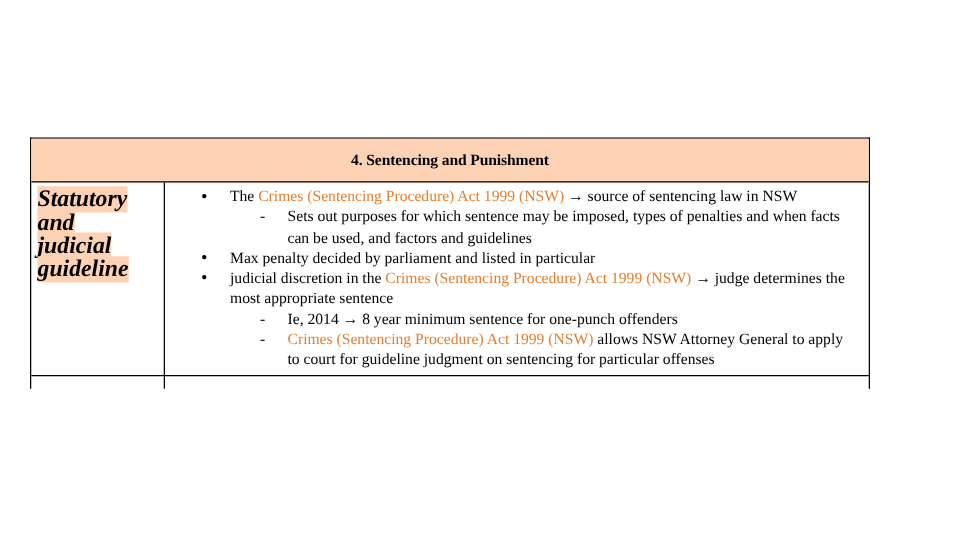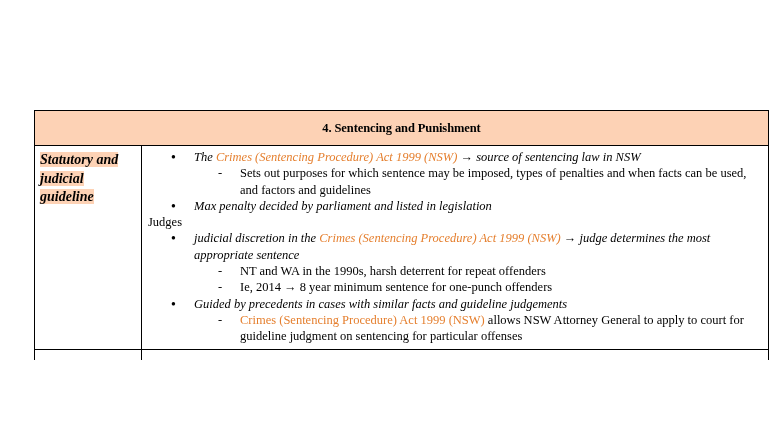--- a/index.html
+++ b/index.html
@@ -1,30 +1,30 @@
 <!DOCTYPE html>
 <html><head>
 <meta charset="utf-8">
 <style>
   html, body { margin: 0; padding: 0; background: #ffffff; }
   body { width: 784px; height: 441px; overflow: hidden; position: relative;
          font-family: "Liberation Serif", "DejaVu Serif", serif; color: #000; }
-  .tbl { position: absolute; left: 34px; top: 110px; width: 735px;
+  .tbl { position: absolute; left: 24px; top: 110px; width: 672px;
          border: 1.5px solid #000; border-bottom: none; box-sizing: border-box; }
   .hdr { height: 34px; background: #fdd2b5; border-bottom: 1.5px solid #000;
          display: flex; align-items: center; justify-content: center;
          font-weight: bold; font-size: 12.5px; letter-spacing: -0.1px; }
   .row { display: flex; border-bottom: 1.5px solid #000; }
   .left { width: 107px; border-right: 1.5px solid #000; box-sizing: border-box;
           padding: 5px 0 0 5px; }
-  .lbl { font-style: italic; font-weight: bold; font-size: 14px; line-height: 18.5px; }
+  .lbl { font-style: italic; font-weight: bold; font-size: 19px; line-height: 18.5px; }
   .lbl span { background: #fdd2b5; }
   .right { flex: 1; padding: 3px 8px 4px 6px; font-size: 12.5px; line-height: 16.3px; }
   .orange { color: #e57f2e; }
-  .b1 { position: relative; padding-left: 46px; font-style: italic; }
+  .b1 { position: relative; padding-left: 46px; }
   .b1::before { content: "\25CF"; position: absolute; left: 23px; top: 0; font-size: 8px; }
   .b2 { position: relative; padding-left: 92px; }
   .b2::before { content: "-"; position: absolute; left: 70px; top: 0; }
   .plain { padding-left: 0; }
   .bottom-row { height: 10px; display: flex; }
   .bottom-row .left { padding: 0; }
 </style>
 </head>
 <body>
 
@@ -36,28 +36,25 @@
         <span>Statutory and</span><br>
         <span>judicial</span><br>
         <span>guideline</span>
       </div>
     </div>
     <div class="right">
       <div class="b1">
         <span>The </span><span class="orange">Crimes (Sentencing Procedure) Act 1999 (NSW)</span><span> → source of sentencing law in NSW</span>
       </div>
       <div class="b2">Sets out purposes for which sentence may be imposed, types of penalties and when facts can be used, and factors and guidelines</div>
-      <div class="b1">Max penalty decided by parliament and listed in legislation</div>
-      <div class="plain">Judges</div>
+      <div class="b1">Max penalty decided by parliament and listed in particular</div>
       <div class="b1">
         <span>judicial discretion in the </span><span class="orange">Crimes (Sentencing Procedure) Act 1999 (NSW)</span><span> → judge determines the most appropriate sentence</span>
       </div>
-      <div class="b2">NT and WA in the 1990s, harsh deterrent for repeat offenders</div>
       <div class="b2">Ie, 2014 → 8 year minimum sentence for one-punch offenders</div>
-      <div class="b1">Guided by precedents in cases with similar facts and guideline judgements</div>
       <div class="b2">
         <span class="orange">Crimes (Sentencing Procedure) Act 1999 (NSW)</span><span> allows NSW Attorney General to apply to court for guideline judgment on sentencing for particular offenses</span>
       </div>
     </div>
   </div>
   <div class="bottom-row">
     <div class="left"></div>
     <div class="right"></div>
   </div>
 </div>

